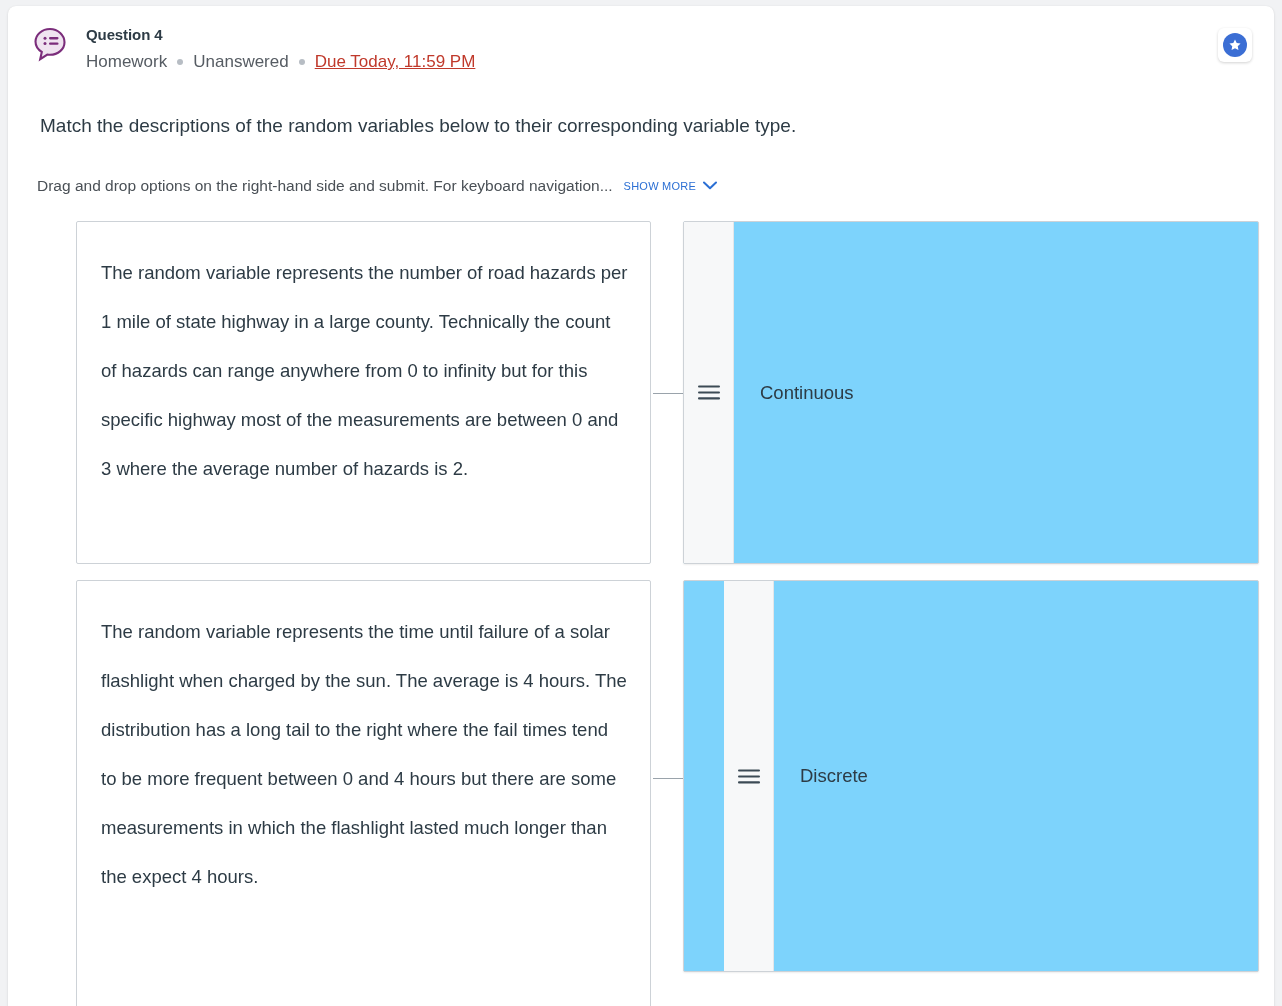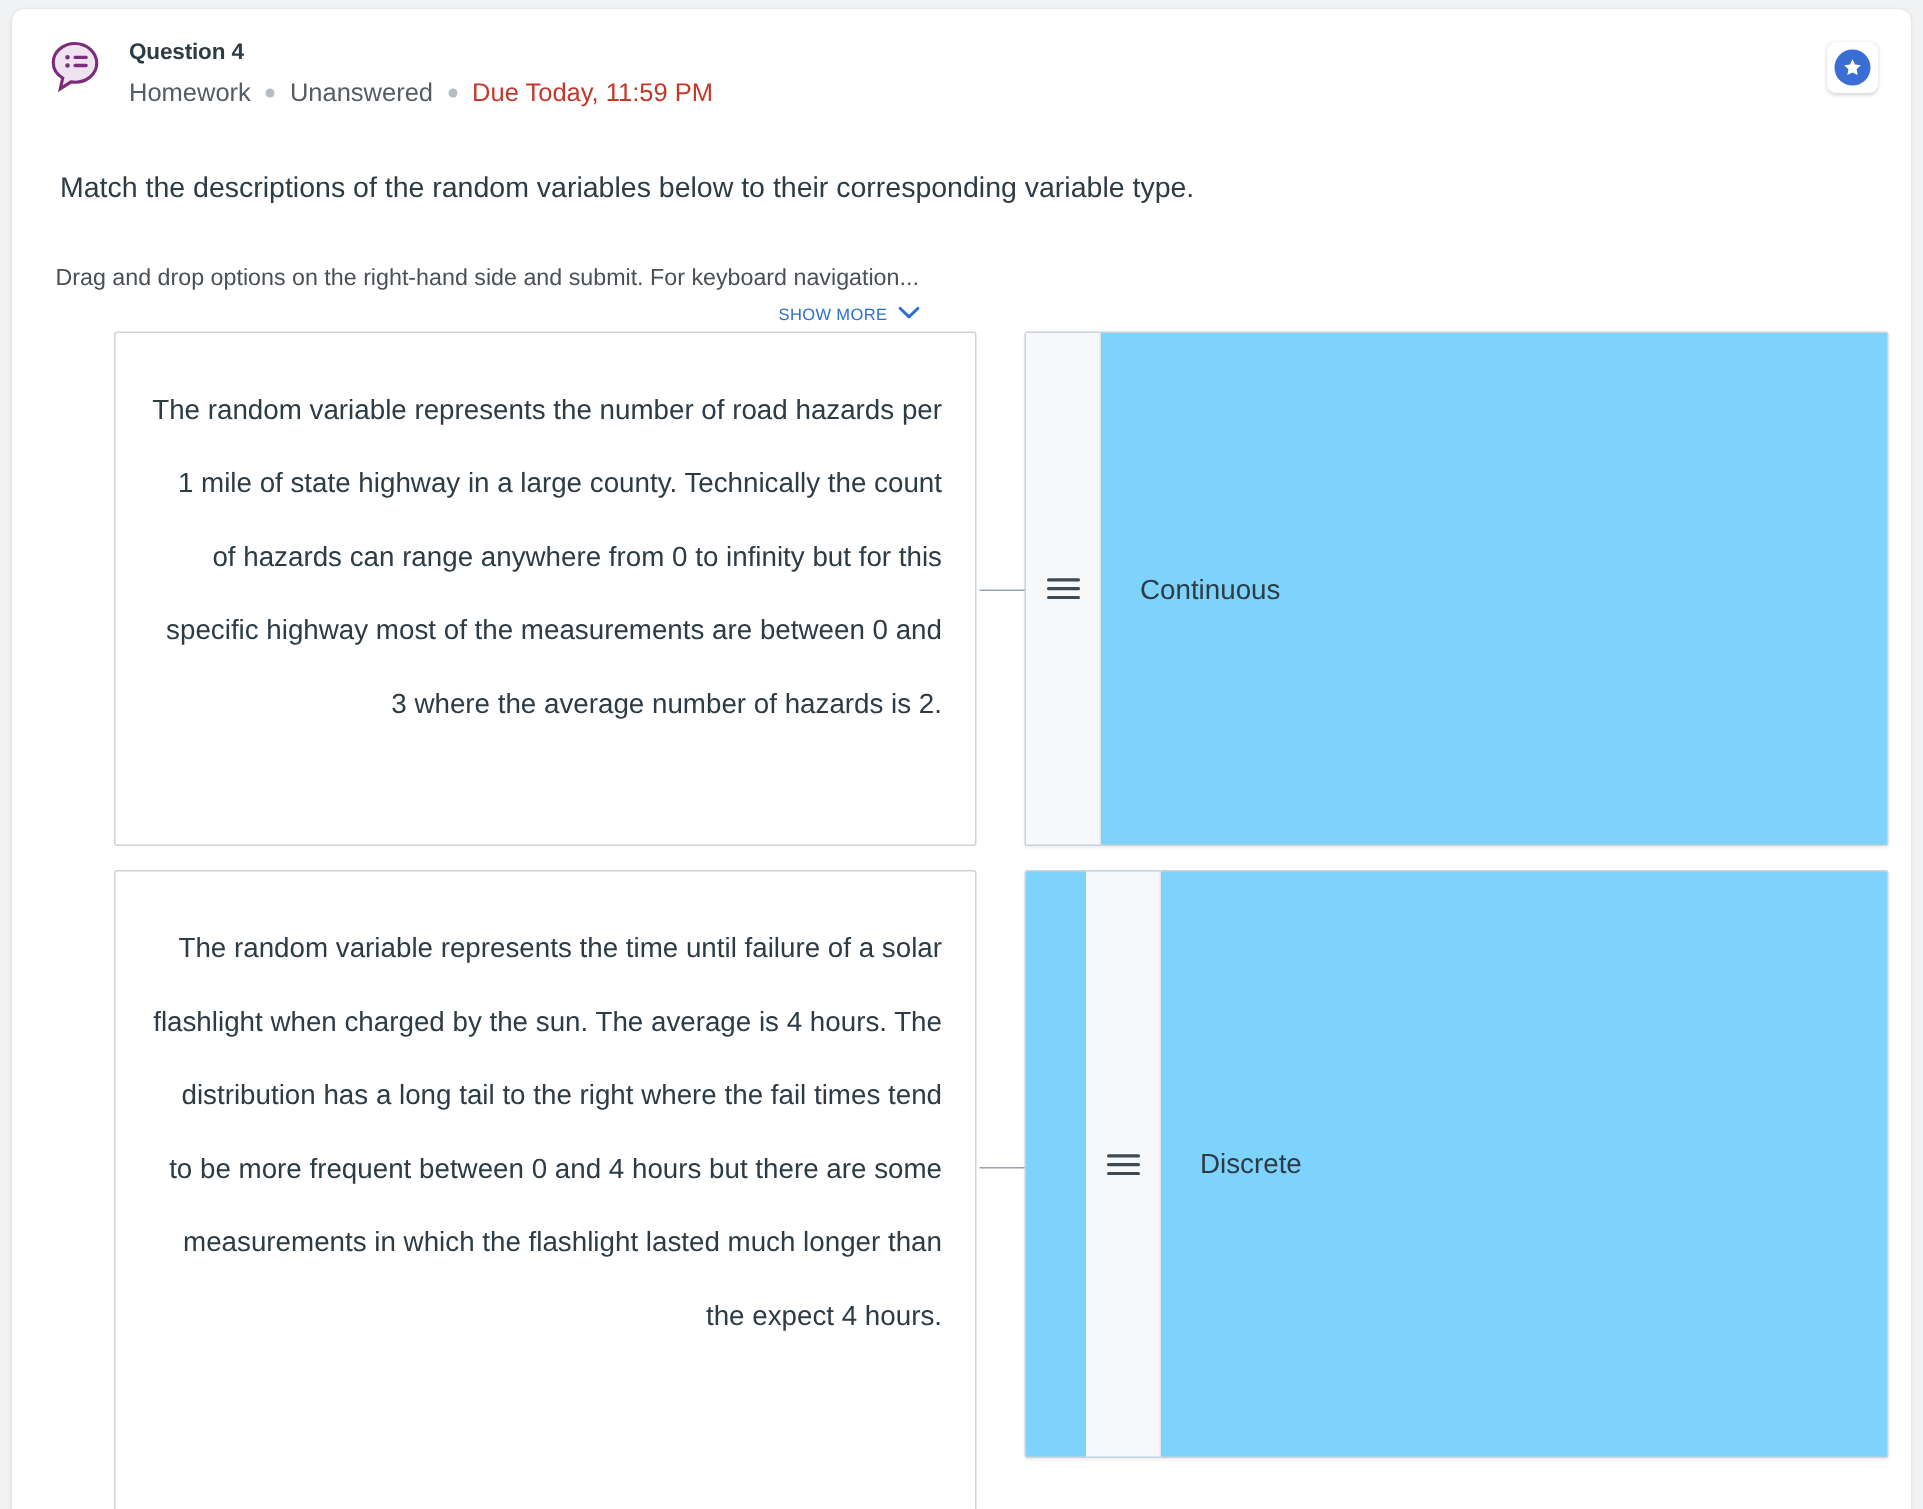--- a/index.html
+++ b/index.html
@@ -56,21 +56,21 @@
     line-height: 22px;
   }
   .qmeta .dot {
     width: 6px;
     height: 6px;
     border-radius: 50%;
     background: #b7bdc4;
     margin: 0 10px;
     display: inline-block;
   }
-  .qmeta .due { color: #c0392b; }
+  .qmeta .due { color: #c0392b; text-decoration: underline; }
 
   
   .star-badge {
     position: absolute;
     right: 22px;
     top: 22px;
     width: 34px;
     height: 34px;
     background: #ffffff;
     border-radius: 6px;
@@ -100,23 +100,22 @@
     line-height: 28px;
   }
   .instructions {
     position: absolute;
     left: 29px;
     top: 168px;
     font-size: 15.5px;
     color: #4a5056;
     line-height: 24px;
     display: flex;
-    align-items: flex-end;
+    align-items: flex-start;
     white-space: nowrap;
-    flex-direction: column;
   }
   .show-more {
     color: #2b6fd4;
     font-size: 11px;
     letter-spacing: 0.25px;
     margin-left: 11px;
     cursor: pointer;
     display: flex;
     align-items: center;
     gap: 7px;
@@ -133,21 +132,20 @@
     width: 575px;
     border: 1px solid #cdd2d7;
     background: #ffffff;
     border-radius: 2px;
   }
   .desc-text {
     padding: 26px 22px 26px 24px;
     font-size: 18.5px;
     line-height: 49px;
     color: #2d3b45;
-    text-align: right;
   }
 
   .connector {
     position: absolute;
     left: 645px;
     width: 31px;
     height: 1px;
     background: #9aa3ab;
   }
 

